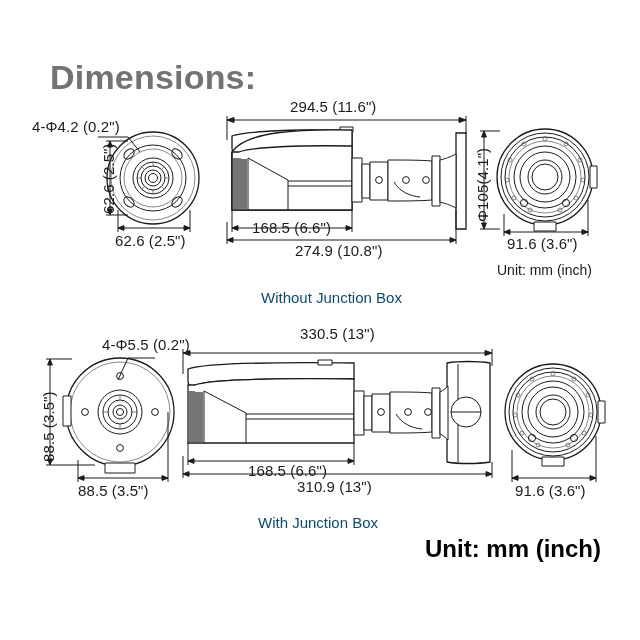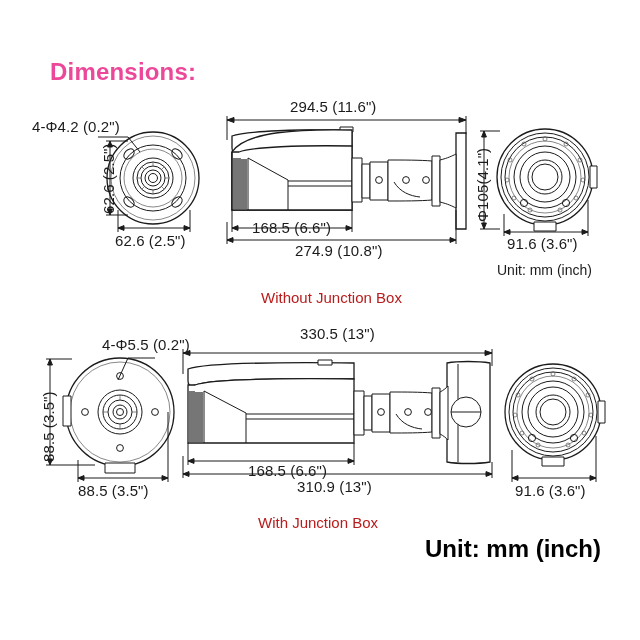--- a/index.html
+++ b/index.html
@@ -7,23 +7,23 @@
     width:640px;height:640px;position:relative;overflow:hidden;
     font-family:"Liberation Sans","DejaVu Sans",sans-serif;
     color:#1a1a1a;
   }
   .abs{position:absolute;}
   .dimtext{
     font-size:15px;color:#1b1b1b;white-space:nowrap;letter-spacing:.1px;
   }
   .rot{transform-origin:0 0;transform:rotate(-90deg);}
   .heading{
-    font-size:24px;font-weight:bold;color:#ec4899;letter-spacing:.2px;
+    font-size:34px;font-weight:bold;color:#737373;letter-spacing:.2px;
   }
-  .caption{font-size:15px;color:#b91c1c;white-space:nowrap;}
+  .caption{font-size:15px;color:#0c4a6e;white-space:nowrap;}
   .unit-small{font-size:14px;color:#1b1b1b;white-space:nowrap;}
   .unit-big{font-size:24px;font-weight:bold;color:#000;white-space:nowrap;}
   svg{position:absolute;left:0;top:0;}
   .ln{stroke:#1b1b1b;stroke-width:1;fill:none;}
   .ln2{stroke:#1b1b1b;stroke-width:1.3;fill:none;}
   .thin{stroke:#555;stroke-width:.7;fill:none;}
   .fin{stroke:#111;stroke-width:1.15;}
   .wh{fill:#ffffff;}
 </style>
 </head>

